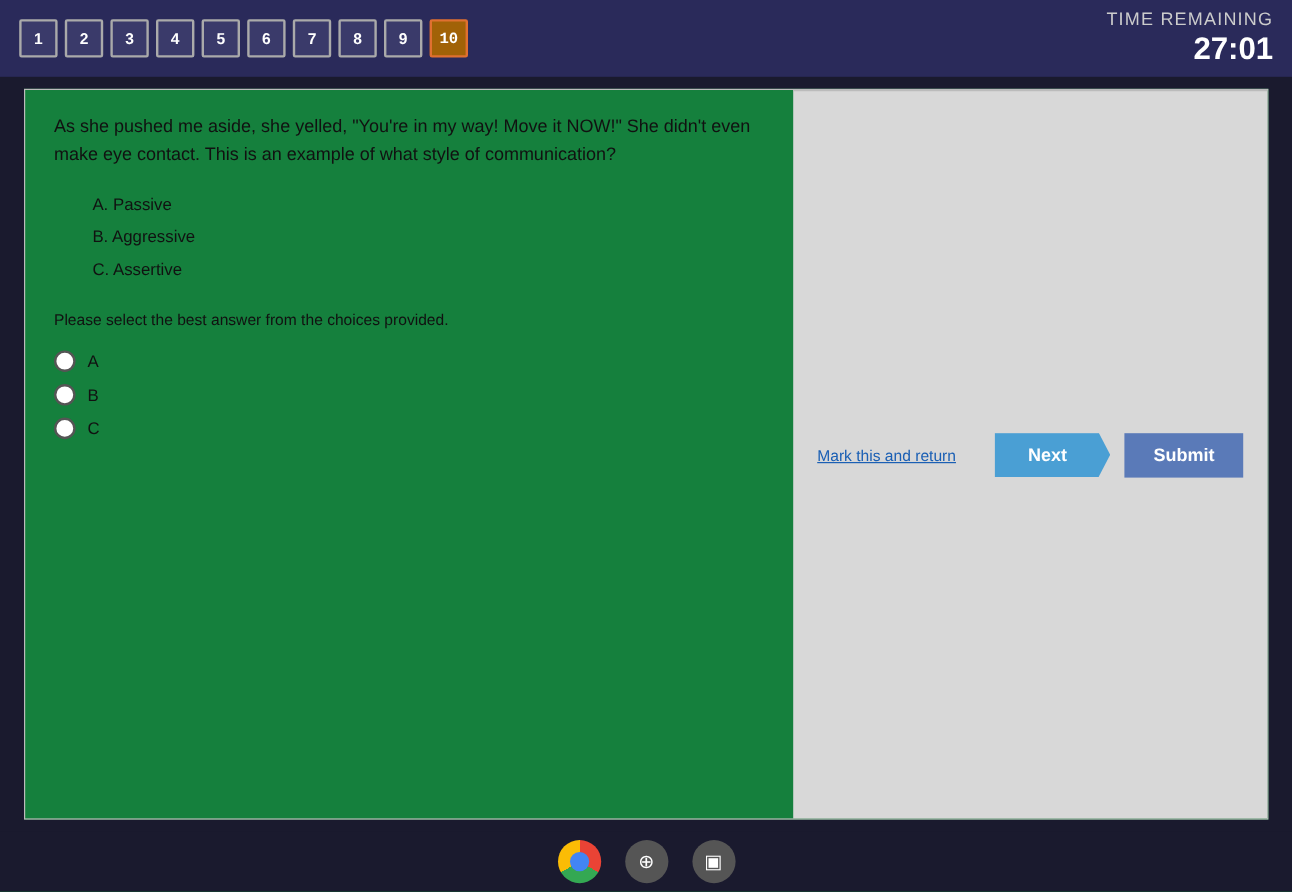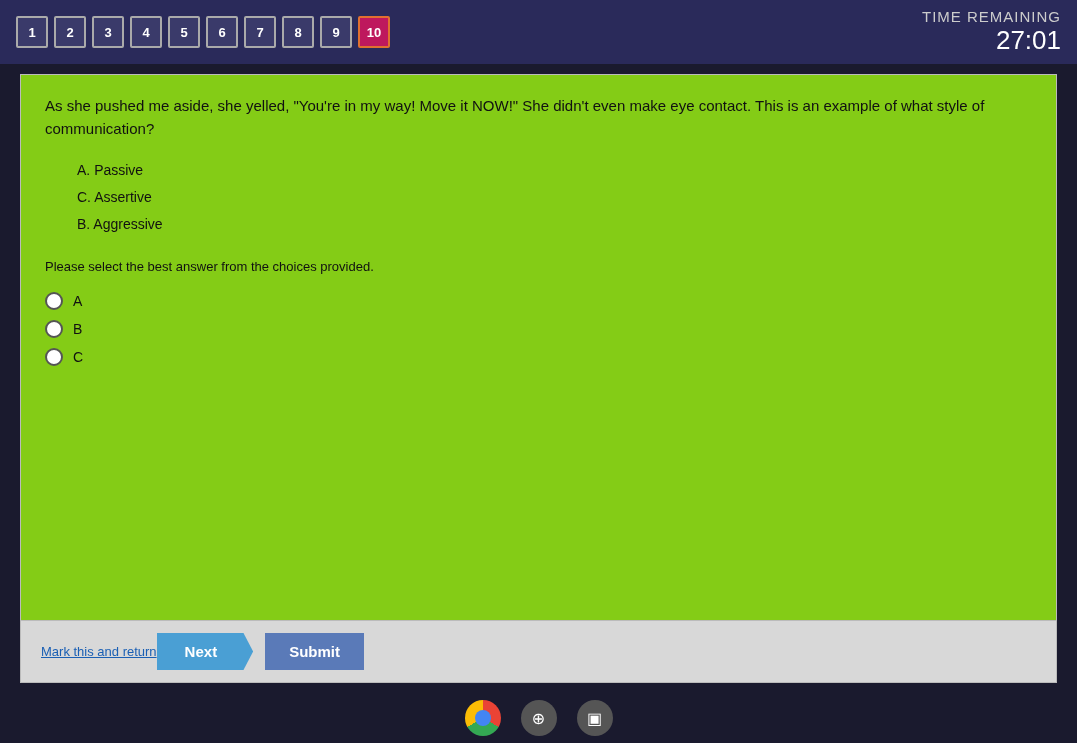--- a/index.html
+++ b/index.html
@@ -36,55 +36,56 @@
       display: flex;
       align-items: center;
       justify-content: center;
       font-size: 13px;
       font-weight: bold;
       cursor: pointer;
       border-radius: 2px;
     }
 
     .q-num.active {
-      background: #be185d;
+      background: #a16207;
       border-color: #e07030;
       color: #fff;
+      font-family: Liberation Mono, monospace;
     }
 
     .timer-section {
       text-align: right;
       color: #fff;
     }
 
     .timer-label {
       font-size: 15px;
       letter-spacing: 1px;
       color: #ccc;
     }
 
     .timer-value {
       font-size: 26px;
-      font-weight: normal;
+      font-weight: bold;
       color: #fff;
     }
 
     .main-content {
       flex: 1;
       display: flex;
       flex-direction: column;
       padding: 10px 20px;
     }
 
     .question-card {
-      background: #84cc16;
+      background: #15803d;
       border: 1px solid #bbb;
       flex: 1;
       display: flex;
-      flex-direction: column;
+      flex-direction: row;
       padding: 0;
       position: relative;
     }
 
     .question-body {
       padding: 20px 24px;
       flex: 1;
     }
 
     .question-text {
@@ -140,20 +141,21 @@
       color: #111;
     }
 
     .card-footer {
       border-top: 1px solid #bbb;
       padding: 12px 20px;
       display: flex;
       align-items: center;
       justify-content: flex-start;
       background: #d8d8d8;
+      gap: 32px;
     }
 
     .mark-return-link {
       color: #1a5fb4;
       font-size: 13px;
       text-decoration: underline;
       cursor: pointer;
     }
 
     .footer-buttons {
@@ -255,24 +257,24 @@
 <div class="main-content">
   <div class="question-card">
     <div class="question-body">
       <p class="question-text">As she pushed me aside, she yelled, "You're in my way! Move it NOW!" She didn't even make eye contact.  This is an example of what style of communication?</p>
 
       <div class="answer-choices">
         <div class="answer-choice">
           <span>A. </span><span>Passive</span>
         </div>
         <div class="answer-choice">
-          <span>C. </span><span>Assertive</span>
+          <span>B. </span><span>Aggressive</span>
         </div>
         <div class="answer-choice">
-          <span>B. </span><span>Aggressive</span>
+          <span>C. </span><span>Assertive</span>
         </div>
       </div>
 
       <p class="instruction-text">Please select the best answer from the choices provided.</p>
 
       <div class="radio-options">
         <label class="radio-option">
 
           <div class="radio-circle"></div>
           <span class="radio-label">A</span>

